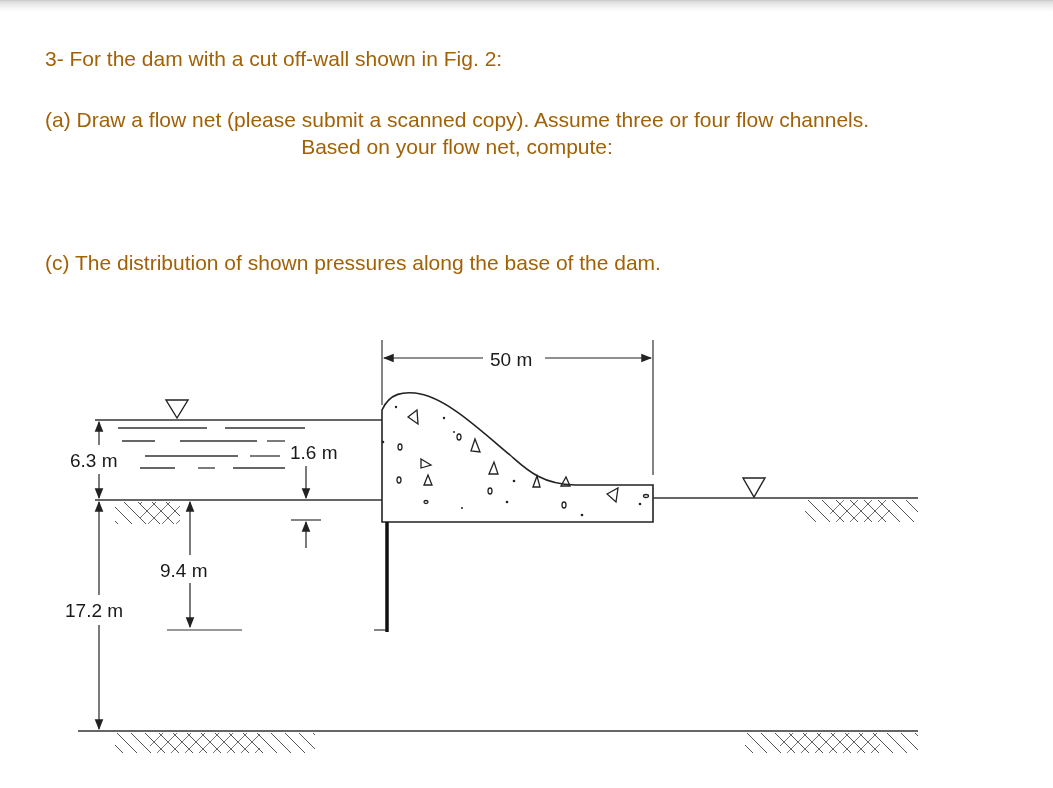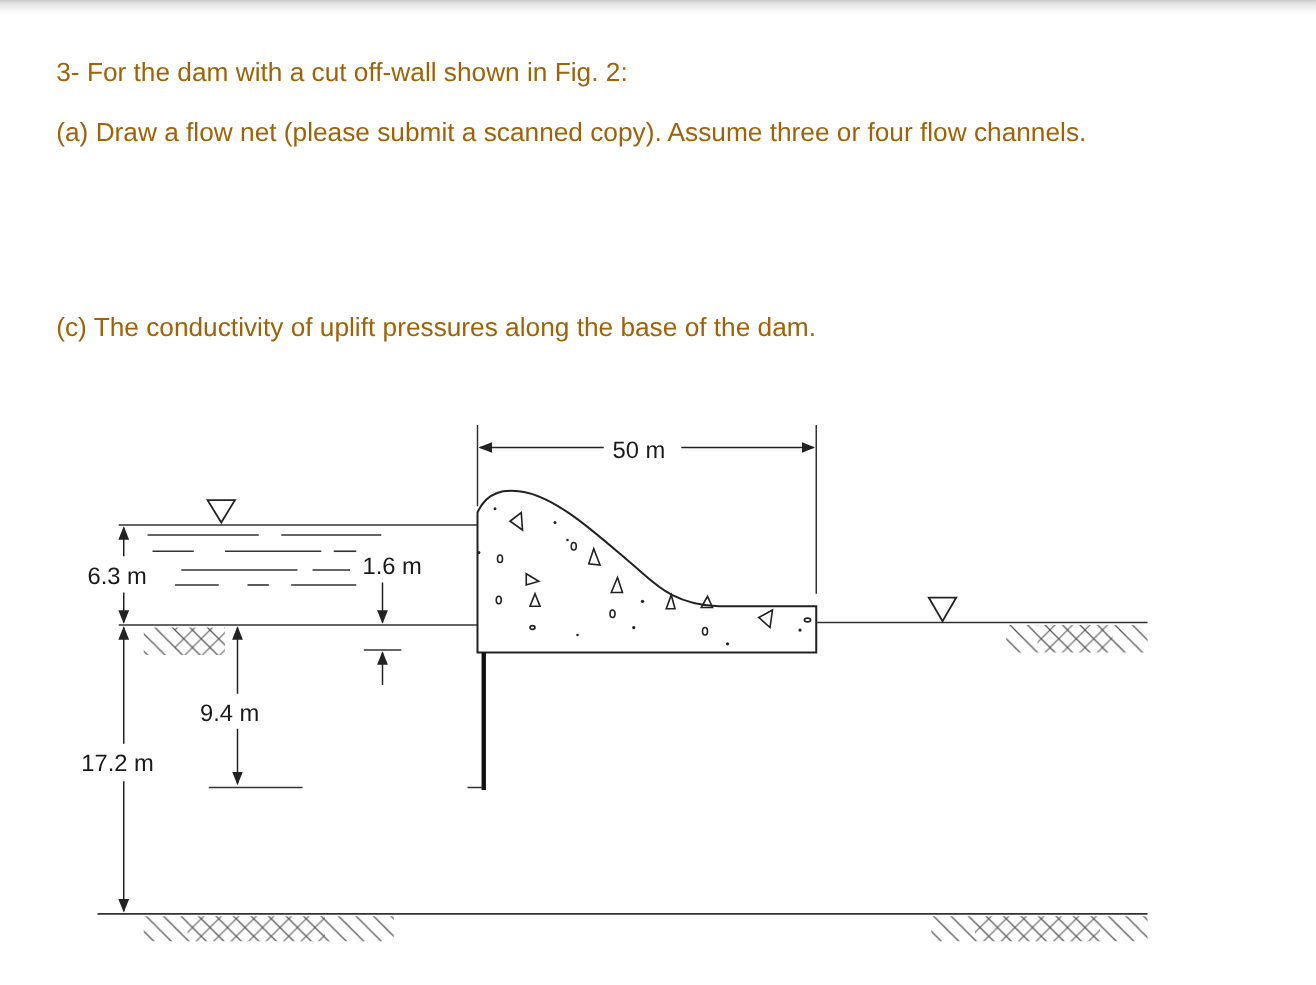--- a/index.html
+++ b/index.html
@@ -1,39 +1,40 @@
 <!DOCTYPE html>
 <html><head>
 <meta charset="utf-8">
 <style>
   html, body { margin: 0; padding: 0; background: #ffffff; }
   body { width: 1053px; height: 788px; position: relative; overflow: hidden; }
   .topbar { position: absolute; left: 0; top: 0; width: 1053px; height: 12px;
     background: linear-gradient(#c8c8c8 0px, #dedede 2px, #f6f6f6 8px, #ffffff 12px); }
   .q { position: absolute; left: 45px; font-family: Liberation Sans, sans-serif; font-size: 21px; color: #a16207; line-height: 27px; white-space: nowrap; }
   #q-title { top: 45px; }
-  #q-a { top: 93px; text-align: center; }
+  #q-a { top: 106px; text-align: center; }
   #q-b { top: 171px; }
   #q-c { top: 249px; }
   sup { font-size: 13px; line-height: 0; position: relative; top: -2px; }
   svg text { font-family: "Liberation Sans", sans-serif; font-size: 19px; fill: #1a1a1a; }
   .fig { position: absolute; left: 0; top: 0; }
 </style>
 </head>
 <body>
 
 <div class="topbar"></div>
 
 <div class="q" id="q-title">3- For the dam with a cut off-wall shown in Fig. 2:</div>
 <div class="q" id="q-a">
   <div>(a) Draw a flow net (please submit a scanned copy). Assume three or four flow channels.</div>
+  <div>Based on your flow net, compute:</div>
 </div>
 <div class="q" id="q-b">
 </div>
-<div class="q" id="q-c">(c) The conductivity of uplift pressures along the base of the dam.</div>
+<div class="q" id="q-c">(c) The distribution of shown pressures along the base of the dam.</div>
 
 <svg class="fig" width="1053" height="788" viewBox="0 0 1053 788">
   <defs>
     <marker id="ah" viewBox="0 0 10 10" refX="9" refY="5" markerWidth="9" markerHeight="9" orient="auto-start-reverse">
       <path d="M0,1 L10,5 L0,9 Z" fill="#222"></path>
     </marker>
     <pattern id="hatch" width="14" height="14" patternUnits="userSpaceOnUse">
       <path d="M0,0 L14,14 M-4,10 L4,18 M10,-4 L18,4" stroke="#555" stroke-width="1"></path>
     </pattern>
     <pattern id="hatch2" width="14" height="14" patternUnits="userSpaceOnUse">

